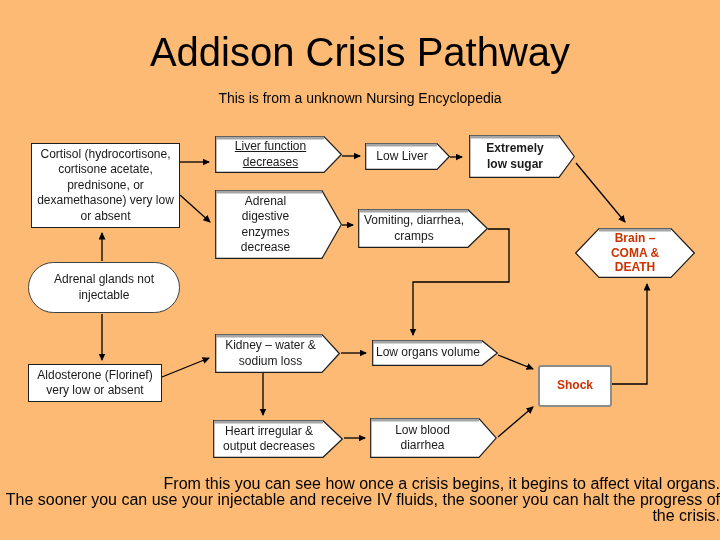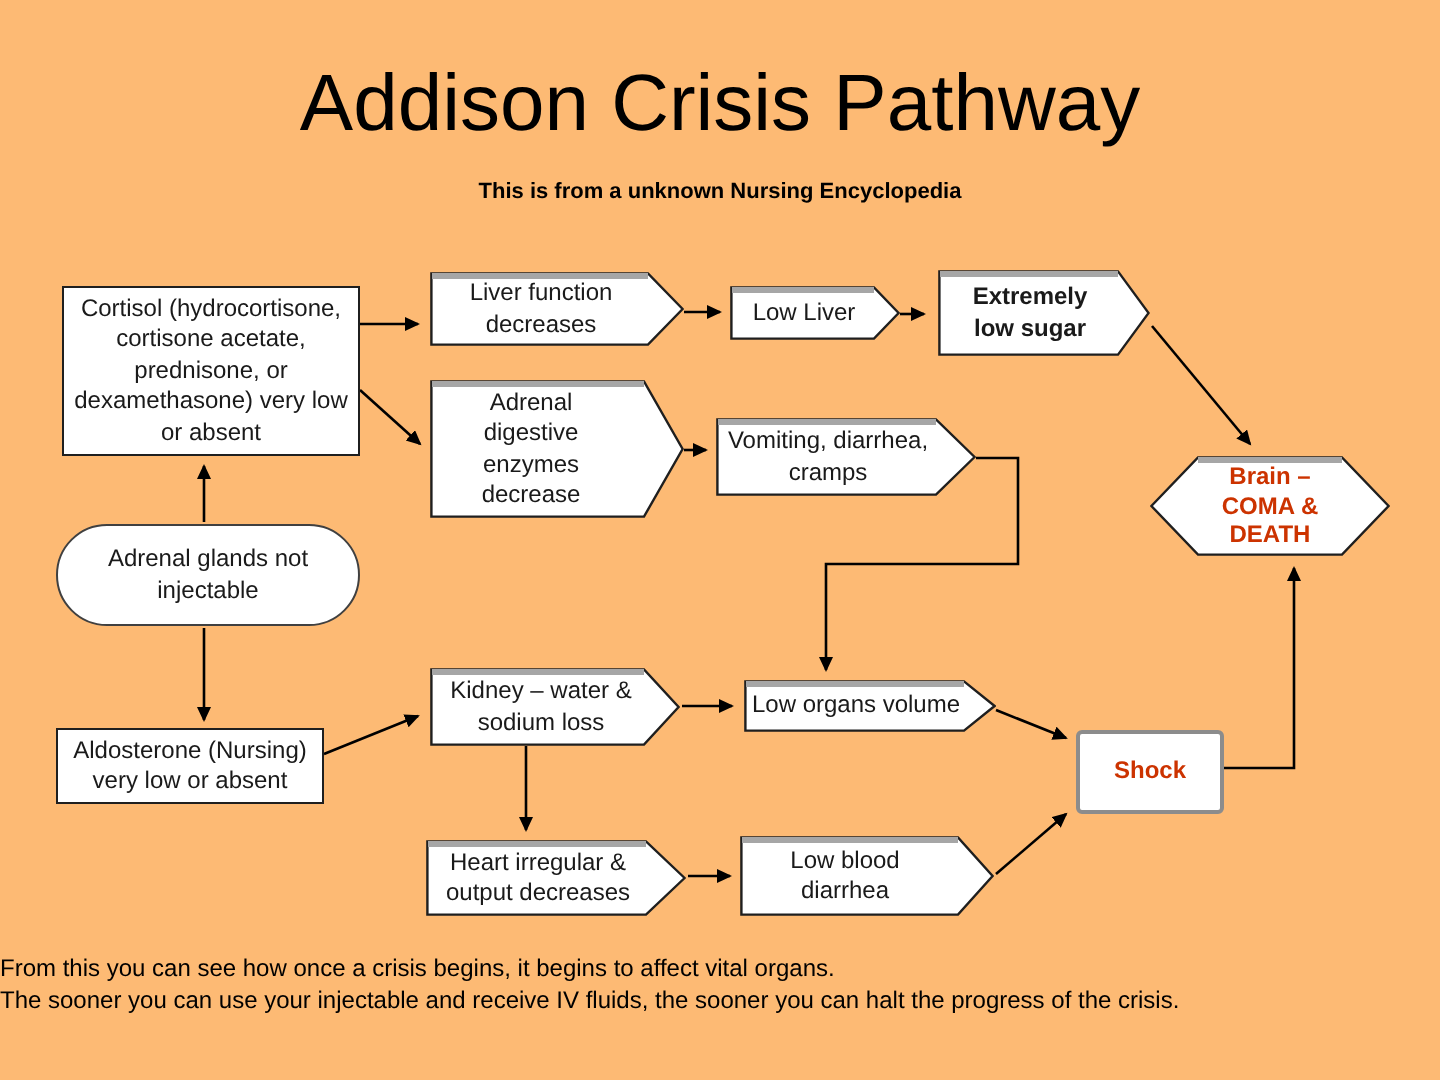--- a/index.html
+++ b/index.html
@@ -7,25 +7,25 @@
     position:relative;width:720px;height:540px;background:#fdba74;
     font-family:"Liberation Sans", sans-serif;color:#1a1a1a;overflow:hidden;
     margin:0 auto;
   }
   .title{
     position:absolute;top:30px;left:0;width:720px;text-align:center;
     font-size:40px;font-weight:400;letter-spacing:0px;color:#000;
   }
   .subtitle{
     position:absolute;top:90px;left:0;width:720px;text-align:center;
-    font-size:11px;font-weight:bold;color:#000;
+    font-size:14px;font-weight:normal;color:#000;
   }
   .footer{
-    position:absolute;top:476px;left:0;width:720px;text-align:left;
-    font-size:12px;line-height:16px;color:#000;
+    position:absolute;top:476px;left:0;width:720px;text-align:right;
+    font-size:16px;line-height:16px;color:#000;
   }
   svg.wires{position:absolute;left:0;top:0;z-index:1;}
   .node{
     position:absolute;z-index:2;display:flex;align-items:center;justify-content:center;
     text-align:center;font-size:12px;line-height:1.28;background:transparent;
   }
   .node .shape{position:absolute;left:0;top:0;}
   .node .lbl{position:relative;z-index:1;}
   .rect-box{background:#fff;border:1px solid #1f1f1f;}
   .round-box{background:#fff;border:1px solid #404040;border-radius:26px;}
@@ -72,29 +72,29 @@
 
   <div class="node rect-box" style="left:31px;top:143px;width:147px;height:83px;">
     <span class="lbl" style="padding:0 3px;">Cortisol (hydrocortisone, cortisone acetate, prednisone, or dexamethasone) very low or absent</span>
   </div>
 
   <div class="node round-box" style="left:28px;top:262px;width:150px;height:49px;">
     <span class="lbl" style="padding:0 14px;">Adrenal glands not injectable</span>
   </div>
 
   <div class="node rect-box" style="left:28px;top:364px;width:132px;height:36px;">
-    <span class="lbl">Aldosterone (Nursing) very low or absent</span>
+    <span class="lbl">Aldosterone (Florinef) very low or absent</span>
   </div>
 
   <div class="node" style="left:215px;top:136px;width:127px;height:37px;">
     <svg class="shape" width="127" height="37" viewBox="0 0 127 37">
       <polygon class="poly" points="0.7,0.7 109,0.7 126.3,18.5 109,36.3 0.7,36.3"></polygon>
       <line class="topline" x1="1" y1="2" x2="109" y2="2"></line>
     </svg>
-    <span class="lbl" style="padding-right:16px;">Liver function decreases</span>
+    <span class="lbl" style="padding-right:16px;text-decoration:underline;">Liver function decreases</span>
   </div>
 
   <div class="node" style="left:215px;top:190px;width:127px;height:69px;">
     <svg class="shape" width="127" height="69" viewBox="0 0 127 69">
       <polygon class="poly" points="0.7,0.7 107,0.7 126.3,34.5 107,68.3 0.7,68.3"></polygon>
       <line class="topline" x1="1" y1="2" x2="107" y2="2"></line>
     </svg>
     <span class="lbl" style="padding-right:26px;max-width:86px;">Adrenal digestive enzymes decrease</span>
   </div>
 

